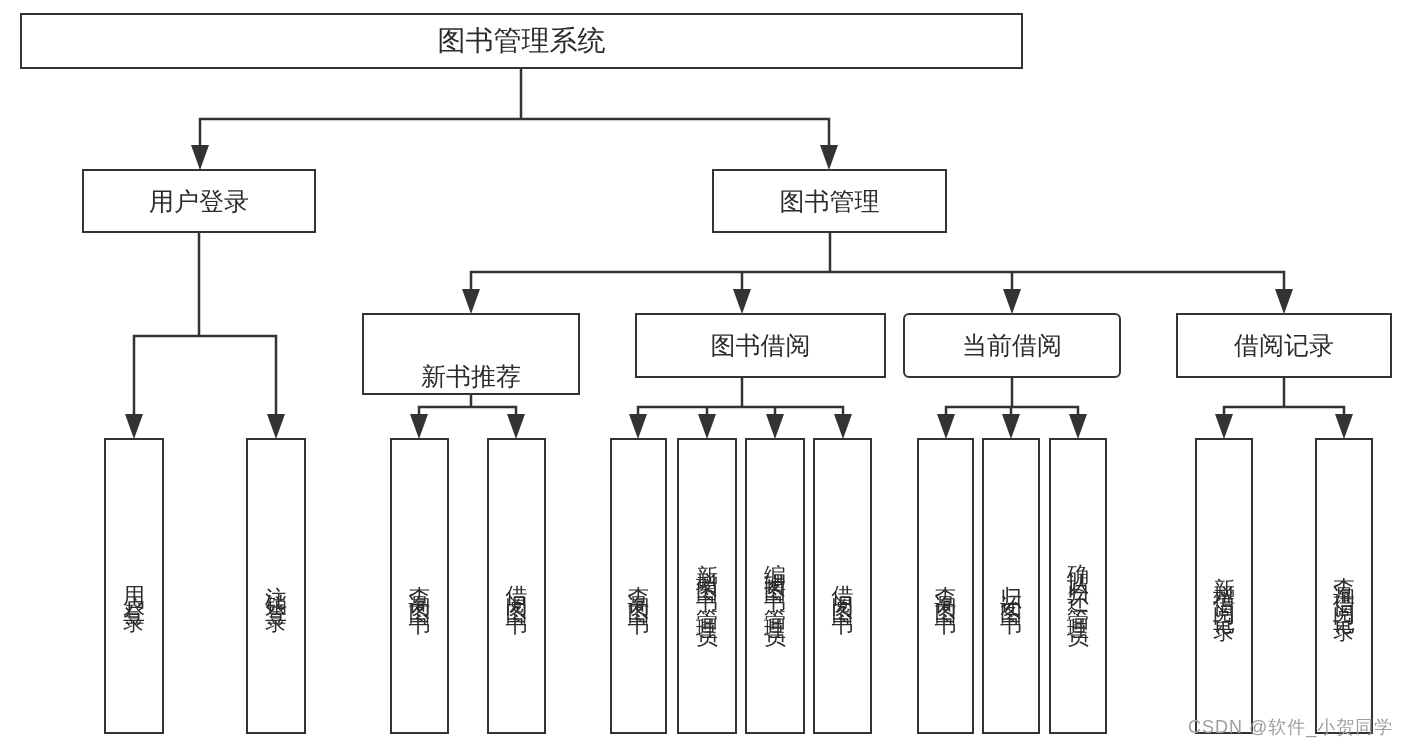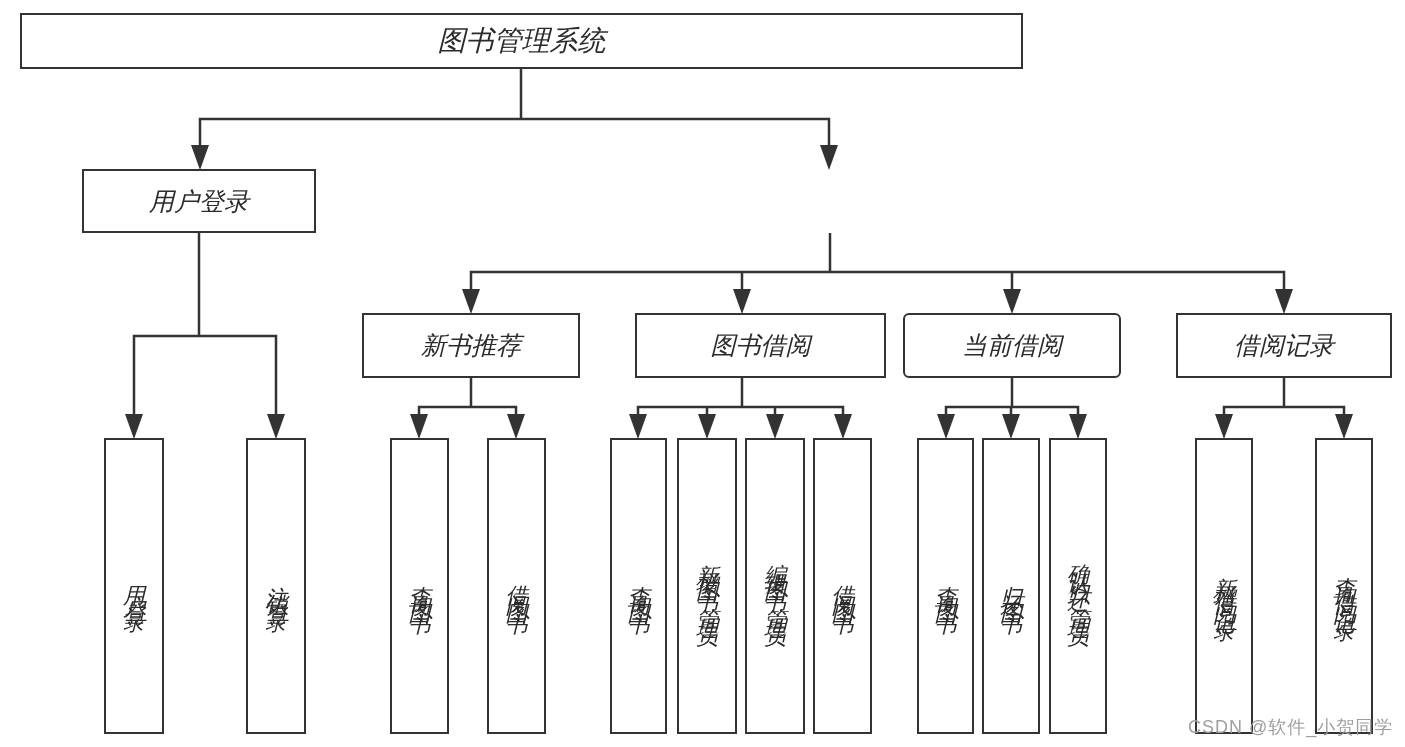--- a/index.html
+++ b/index.html
@@ -29,21 +29,20 @@
     box-sizing: border-box;
     border: 2px solid #333333;
     background: #ffffff;
     color: #2b2b2b;
     display: flex;
     align-items: center;
     justify-content: center;
     z-index: 2;
     text-align: center;
     white-space: nowrap;
-    font-style: italic;
   }
   .node.h1 { font-size: 28px; }
   .node.h2 { font-size: 25px; }
   .node.v {
     top: 438px;
     height: 296px;
     font-size: 22px;
   }
   .node.v .vt {
     writing-mode: vertical-rl;
@@ -129,22 +128,25 @@
     </g>
   </svg>
 
   <div class="node h1" style="left:20px; top:13px; width:1003px; height:56px;">
     <span>图书管理系统</span>
   </div>
 
   <div class="node h2" style="left:82px; top:169px; width:234px; height:64px;">
     <span>用户登录</span>
   </div>
-
-  <div class="node h2" style="left:362px; top:313px; width:218px; height:65px;">
+  <div class="node h2" style="left:712px; top:169px; width:235px; height:64px;">
+    <span>图书管理</span>
+  </div>
+
+  <div class="node h2" style="left:362px; top:313px; width:218px; height:82px;align-items:flex-end;">
     <span>新书推荐</span>
   </div>
   <div class="node h2" style="left:635px; top:313px; width:251px; height:65px;">
     <span>图书借阅</span>
   </div>
   <div class="node h2" style="left:903px; top:313px; width:218px; height:65px;border-radius:6px;">
     <span>当前借阅</span>
   </div>
   <div class="node h2" style="left:1176px; top:313px; width:216px; height:65px;">
     <span>借阅记录</span>

